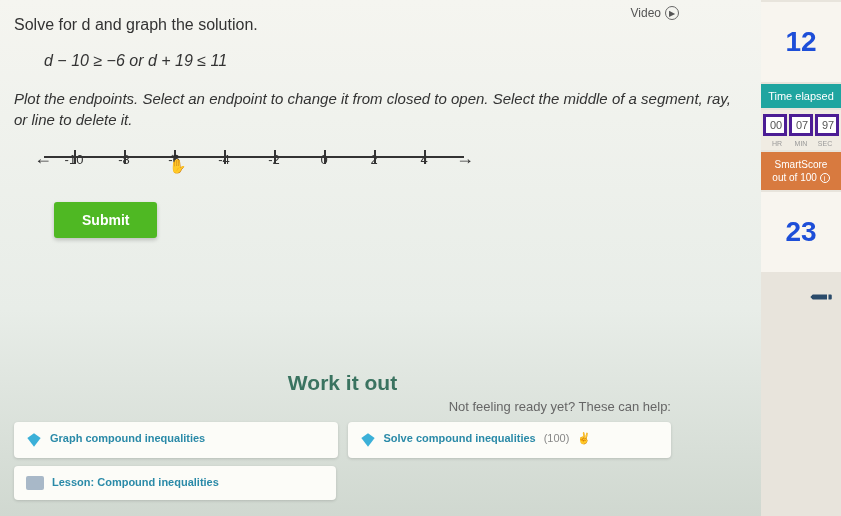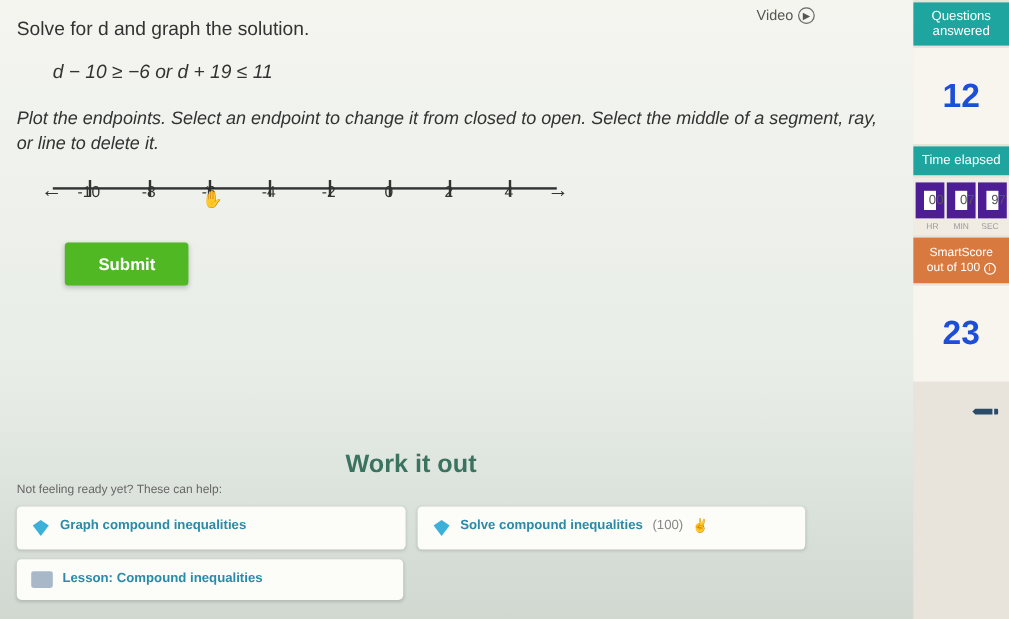--- a/index.html
+++ b/index.html
@@ -19,29 +19,29 @@
 .arrow-r{right:-10px}
 .tick{position:absolute;top:6px;width:2px;height:14px;background:#333}
 .tick-label{position:absolute;top:8px;transform:translateX(-50%);font-size:13px;color:#333}
 .cursor{position:absolute;top:14px;left:125px;font-size:14px;color:#222}
 .cursor::before{content:"⇔";position:absolute;top:-10px;left:0;font-size:12px}
 .submit-btn{background:#4fb823;color:#fff;border:none;padding:10px 28px;font-size:14px;font-weight:bold;border-radius:3px;box-shadow:0 2px 4px rgba(0,0,0,0.2);margin-left:40px;cursor:pointer}
 .panel{text-align:center;color:#fff;font-size:11px;padding:6px 4px}
 .panel.teal{background:#1fa5a0}
 .panel.big{background:#f8f5ef;color:#1d4ed8;font-size:28px;font-weight:bold;padding:24px 0}
 .timer{background:#f0ece3;padding:4px 2px;display:flex;justify-content:center;gap:2px}
-.timer .cell{background:#fff;border:7px solid #4c1d95;font-size:11px;padding:2px 4px;color:#555;min-width:20px;text-align:center}
+.timer .cell{background:#fff;border:3px solid #4c1d95;font-size:11px;padding:2px 4px;color:#555;min-width:20px;text-align:center}
 .timer-labels{background:#f0ece3;display:flex;justify-content:center;gap:2px;font-size:7px;color:#999;padding-bottom:3px}
 .timer-labels span{min-width:22px;text-align:center}
 .panel.orange{background:#d87a3f;font-size:10px;line-height:1.3}
 .pencil{text-align:right;padding:12px 8px}
 .pencil svg{transform:rotate(45deg)}
 .workout{position:absolute;bottom:8px;left:14px;right:90px}
 .workout-title{text-align:center;font-size:21px;color:#3a7360;font-weight:bold;margin-bottom:4px}
-.workout-sub{text-align:left;font-size:10px;color:#666;margin-bottom:8px}
+.workout-sub{text-align:right;font-size:13px;color:#666;margin-bottom:8px}
 .card-row{display:flex;gap:10px;margin-bottom:8px}
 .card{flex:1;background:#fcfcf8;border-radius:4px;padding:10px 12px;box-shadow:0 1px 3px rgba(0,0,0,0.15);display:flex;align-items:flex-start;gap:8px;font-size:11px;color:#2a8aa8;font-weight:bold}
 .diamond{width:16px;height:16px;display:inline-block}
 .diamond svg{width:100%;height:100%}
 .lesson-icon{width:18px;height:14px;background:#a8b8c8;border-radius:2px;display:inline-block}
 .badge{font-size:11px;color:#888;font-weight:normal}
 .ribbon{color:#e8b030}
 .info-icon{display:inline-block;width:10px;height:10px;border:1px solid #fff;border-radius:50%;font-size:7px;line-height:10px;text-align:center}
 </style>
 </head>
@@ -109,21 +109,20 @@
       <div class="card-row">
         <div class="card" style="max-width:49%">
           <span class="lesson-icon"></span>
           <span>Lesson: Compound inequalities</span>
         </div>
       </div>
     </div>
   </div>
 
   <div class="sidebar">
-    <div class="panel teal">Questions answered</div>
     <div class="panel big">12</div>
     <div class="panel teal">Time elapsed</div>
     <div>
       <div class="timer">
         <span class="cell">00</span>
         <span class="cell">07</span>
         <span class="cell">97</span>
       </div>
       <div class="timer-labels">
         <span>HR</span>

